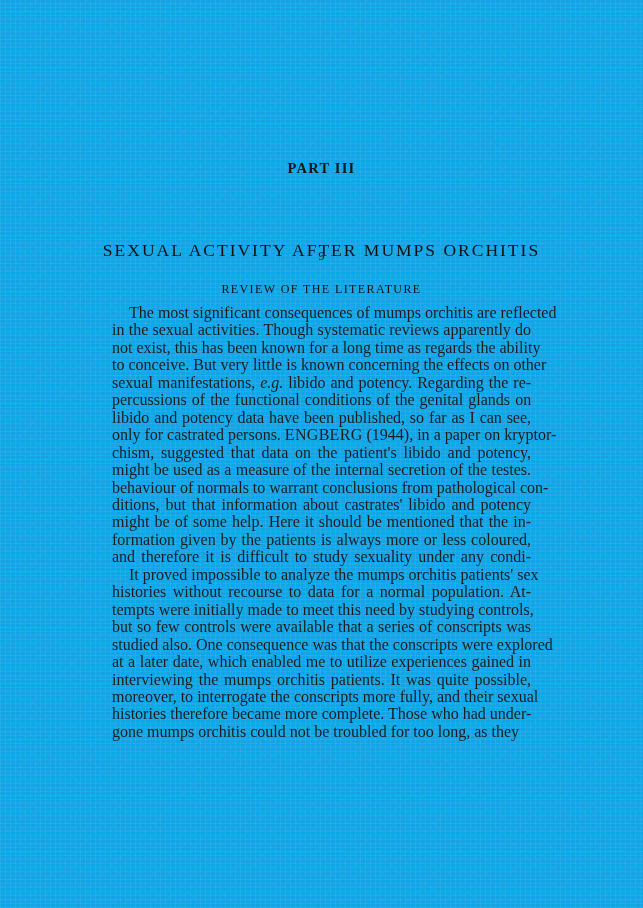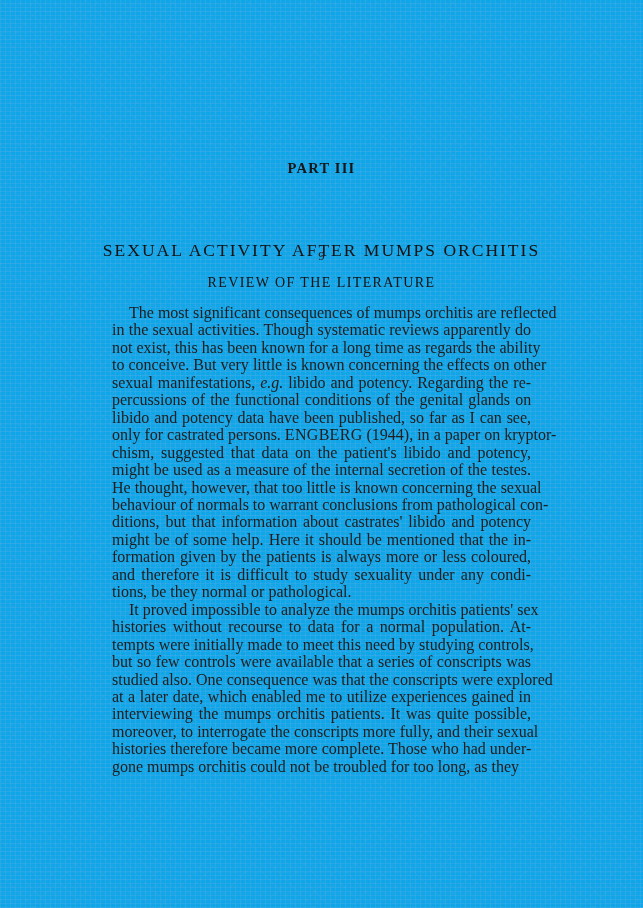--- a/index.html
+++ b/index.html
@@ -117,25 +117,25 @@
     top: 248px;
     left: 0;
     width: 643px;
     text-align: center;
     font-size: 13px;
     color: #1b1b1b;
   }
 
   .section-title {
     position: absolute;
-    top: 263px;
+    top: 272px;
     left: 0;
     width: 643px;
     text-align: center;
-    font-size: 14px;
+    font-size: 12px;
     font-weight: normal;
     letter-spacing: 1.4px;
     color: #121212;
   }
 
   
 
   .body-text {
     position: absolute;
     top: 304px;
@@ -203,27 +203,25 @@
         <span class="body-line"><span class="indent"></span><span class="w">The</span> <span class="w">most</span> <span class="w">significant</span> <span class="w">consequences</span> <span class="w">of</span> <span class="w">mumps</span> <span class="w">orchitis</span> <span class="w">are</span> <span class="w">reflected</span></span>
         <span class="body-line"><span class="w">in</span> <span class="w">the</span> <span class="w">sexual</span> <span class="w">activities.</span> <span class="w">Though</span> <span class="w">systematic</span> <span class="w">reviews</span> <span class="w">apparently</span> <span class="w">do</span></span>
         <span class="body-line"><span class="w">not</span> <span class="w">exist,</span> <span class="w">this</span> <span class="w">has</span> <span class="w">been</span> <span class="w">known</span> <span class="w">for</span> <span class="w">a</span> <span class="w">long</span> <span class="w">time</span> <span class="w">as</span> <span class="w">regards</span> <span class="w">the</span> <span class="w">ability</span></span>
         <span class="body-line"><span class="w">to</span> <span class="w">conceive.</span> <span class="w">But</span> <span class="w">very</span> <span class="w">little</span> <span class="w">is</span> <span class="w">known</span> <span class="w">concerning</span> <span class="w">the</span> <span class="w">effects</span> <span class="w">on</span> <span class="w">other</span></span>
         <span class="body-line"><span class="w">sexual</span> <span class="w">manifestations,</span> <span class="ital">e.g.</span> <span class="w">libido</span> <span class="w">and</span> <span class="w">potency.</span> <span class="w">Regarding</span> <span class="w">the</span> <span class="w">re-</span></span>
         <span class="body-line"><span class="w">percussions</span> <span class="w">of</span> <span class="w">the</span> <span class="w">functional</span> <span class="w">conditions</span> <span class="w">of</span> <span class="w">the</span> <span class="w">genital</span> <span class="w">glands</span> <span class="w">on</span></span>
         <span class="body-line"><span class="w">libido</span> <span class="w">and</span> <span class="w">potency</span> <span class="w">data</span> <span class="w">have</span> <span class="w">been</span> <span class="w">published,</span> <span class="w">so</span> <span class="w">far</span> <span class="w">as</span> <span class="w">I</span> <span class="w">can</span> <span class="w">see,</span></span>
         <span class="body-line"><span class="w">only</span> <span class="w">for</span> <span class="w">castrated</span> <span class="w">persons.</span> <span class="smallcaps">ENGBERG</span> <span class="w">(1944),</span> <span class="w">in</span> <span class="w">a</span> <span class="w">paper</span> <span class="w">on</span> <span class="w">kryptor-</span></span>
         <span class="body-line"><span class="w">chism,</span> <span class="w">suggested</span> <span class="w">that</span> <span class="w">data</span> <span class="w">on</span> <span class="w">the</span> <span class="w">patient's</span> <span class="w">libido</span> <span class="w">and</span> <span class="w">potency,</span></span>
         <span class="body-line"><span class="w">might</span> <span class="w">be</span> <span class="w">used</span> <span class="w">as</span> <span class="w">a</span> <span class="w">measure</span> <span class="w">of</span> <span class="w">the</span> <span class="w">internal</span> <span class="w">secretion</span> <span class="w">of</span> <span class="w">the</span> <span class="w">testes.</span></span>
-        <span class="body-line"><span class="w">He</span> <span class="w">thought,</span> <span class="w">however,</span> <span class="w">that</span> <span class="w">too</span> <span class="w">little</span> <span class="w">is</span> <span class="w">known</span> <span class="w">concerning</span> <span class="w">the</span> <span class="w">sexual</span></span>
         <span class="body-line"><span class="w">behaviour</span> <span class="w">of</span> <span class="w">normals</span> <span class="w">to</span> <span class="w">warrant</span> <span class="w">conclusions</span> <span class="w">from</span> <span class="w">pathological</span> <span class="w">con-</span></span>
         <span class="body-line"><span class="w">ditions,</span> <span class="w">but</span> <span class="w">that</span> <span class="w">information</span> <span class="w">about</span> <span class="w">castrates'</span> <span class="w">libido</span> <span class="w">and</span> <span class="w">potency</span></span>
         <span class="body-line"><span class="w">might</span> <span class="w">be</span> <span class="w">of</span> <span class="w">some</span> <span class="w">help.</span> <span class="w">Here</span> <span class="w">it</span> <span class="w">should</span> <span class="w">be</span> <span class="w">mentioned</span> <span class="w">that</span> <span class="w">the</span> <span class="w">in-</span></span>
         <span class="body-line"><span class="w">formation</span> <span class="w">given</span> <span class="w">by</span> <span class="w">the</span> <span class="w">patients</span> <span class="w">is</span> <span class="w">always</span> <span class="w">more</span> <span class="w">or</span> <span class="w">less</span> <span class="w">coloured,</span></span>
         <span class="body-line"><span class="w">and</span> <span class="w">therefore</span> <span class="w">it</span> <span class="w">is</span> <span class="w">difficult</span> <span class="w">to</span> <span class="w">study</span> <span class="w">sexuality</span> <span class="w">under</span> <span class="w">any</span> <span class="w">condi-</span></span>
-        <span class="body-line ragged"><span class="w">tions,</span> <span class="w">be</span> <span class="w">they</span> <span class="w">normal</span> <span class="w">or</span> <span class="w">pathological.</span></span>
         <span class="body-line"><span class="indent"></span><span class="w">It</span> <span class="w">proved</span> <span class="w">impossible</span> <span class="w">to</span> <span class="w">analyze</span> <span class="w">the</span> <span class="w">mumps</span> <span class="w">orchitis</span> <span class="w">patients'</span> <span class="w">sex</span></span>
         <span class="body-line"><span class="w">histories</span> <span class="w">without</span> <span class="w">recourse</span> <span class="w">to</span> <span class="w">data</span> <span class="w">for</span> <span class="w">a</span> <span class="w">normal</span> <span class="w">population.</span> <span class="w">At-</span></span>
         <span class="body-line"><span class="w">tempts</span> <span class="w">were</span> <span class="w">initially</span> <span class="w">made</span> <span class="w">to</span> <span class="w">meet</span> <span class="w">this</span> <span class="w">need</span> <span class="w">by</span> <span class="w">studying</span> <span class="w">controls,</span></span>
         <span class="body-line"><span class="w">but</span> <span class="w">so</span> <span class="w">few</span> <span class="w">controls</span> <span class="w">were</span> <span class="w">available</span> <span class="w">that</span> <span class="w">a</span> <span class="w">series</span> <span class="w">of</span> <span class="w">conscripts</span> <span class="w">was</span></span>
         <span class="body-line"><span class="w">studied</span> <span class="w">also.</span> <span class="w">One</span> <span class="w">consequence</span> <span class="w">was</span> <span class="w">that</span> <span class="w">the</span> <span class="w">conscripts</span> <span class="w">were</span> <span class="w">explored</span></span>
         <span class="body-line"><span class="w">at</span> <span class="w">a</span> <span class="w">later</span> <span class="w">date,</span> <span class="w">which</span> <span class="w">enabled</span> <span class="w">me</span> <span class="w">to</span> <span class="w">utilize</span> <span class="w">experiences</span> <span class="w">gained</span> <span class="w">in</span></span>
         <span class="body-line"><span class="w">interviewing</span> <span class="w">the</span> <span class="w">mumps</span> <span class="w">orchitis</span> <span class="w">patients.</span> <span class="w">It</span> <span class="w">was</span> <span class="w">quite</span> <span class="w">possible,</span></span>
         <span class="body-line"><span class="w">moreover,</span> <span class="w">to</span> <span class="w">interrogate</span> <span class="w">the</span> <span class="w">conscripts</span> <span class="w">more</span> <span class="w">fully,</span> <span class="w">and</span> <span class="w">their</span> <span class="w">sexual</span></span>
         <span class="body-line"><span class="w">histories</span> <span class="w">therefore</span> <span class="w">became</span> <span class="w">more</span> <span class="w">complete.</span> <span class="w">Those</span> <span class="w">who</span> <span class="w">had</span> <span class="w">under-</span></span>
         <span class="body-line ragged"><span class="w">gone</span> <span class="w">mumps</span> <span class="w">orchitis</span> <span class="w">could</span> <span class="w">not</span> <span class="w">be</span> <span class="w">troubled</span> <span class="w">for</span> <span class="w">too</span> <span class="w">long,</span> <span class="w">as</span> <span class="w">they</span></span>

